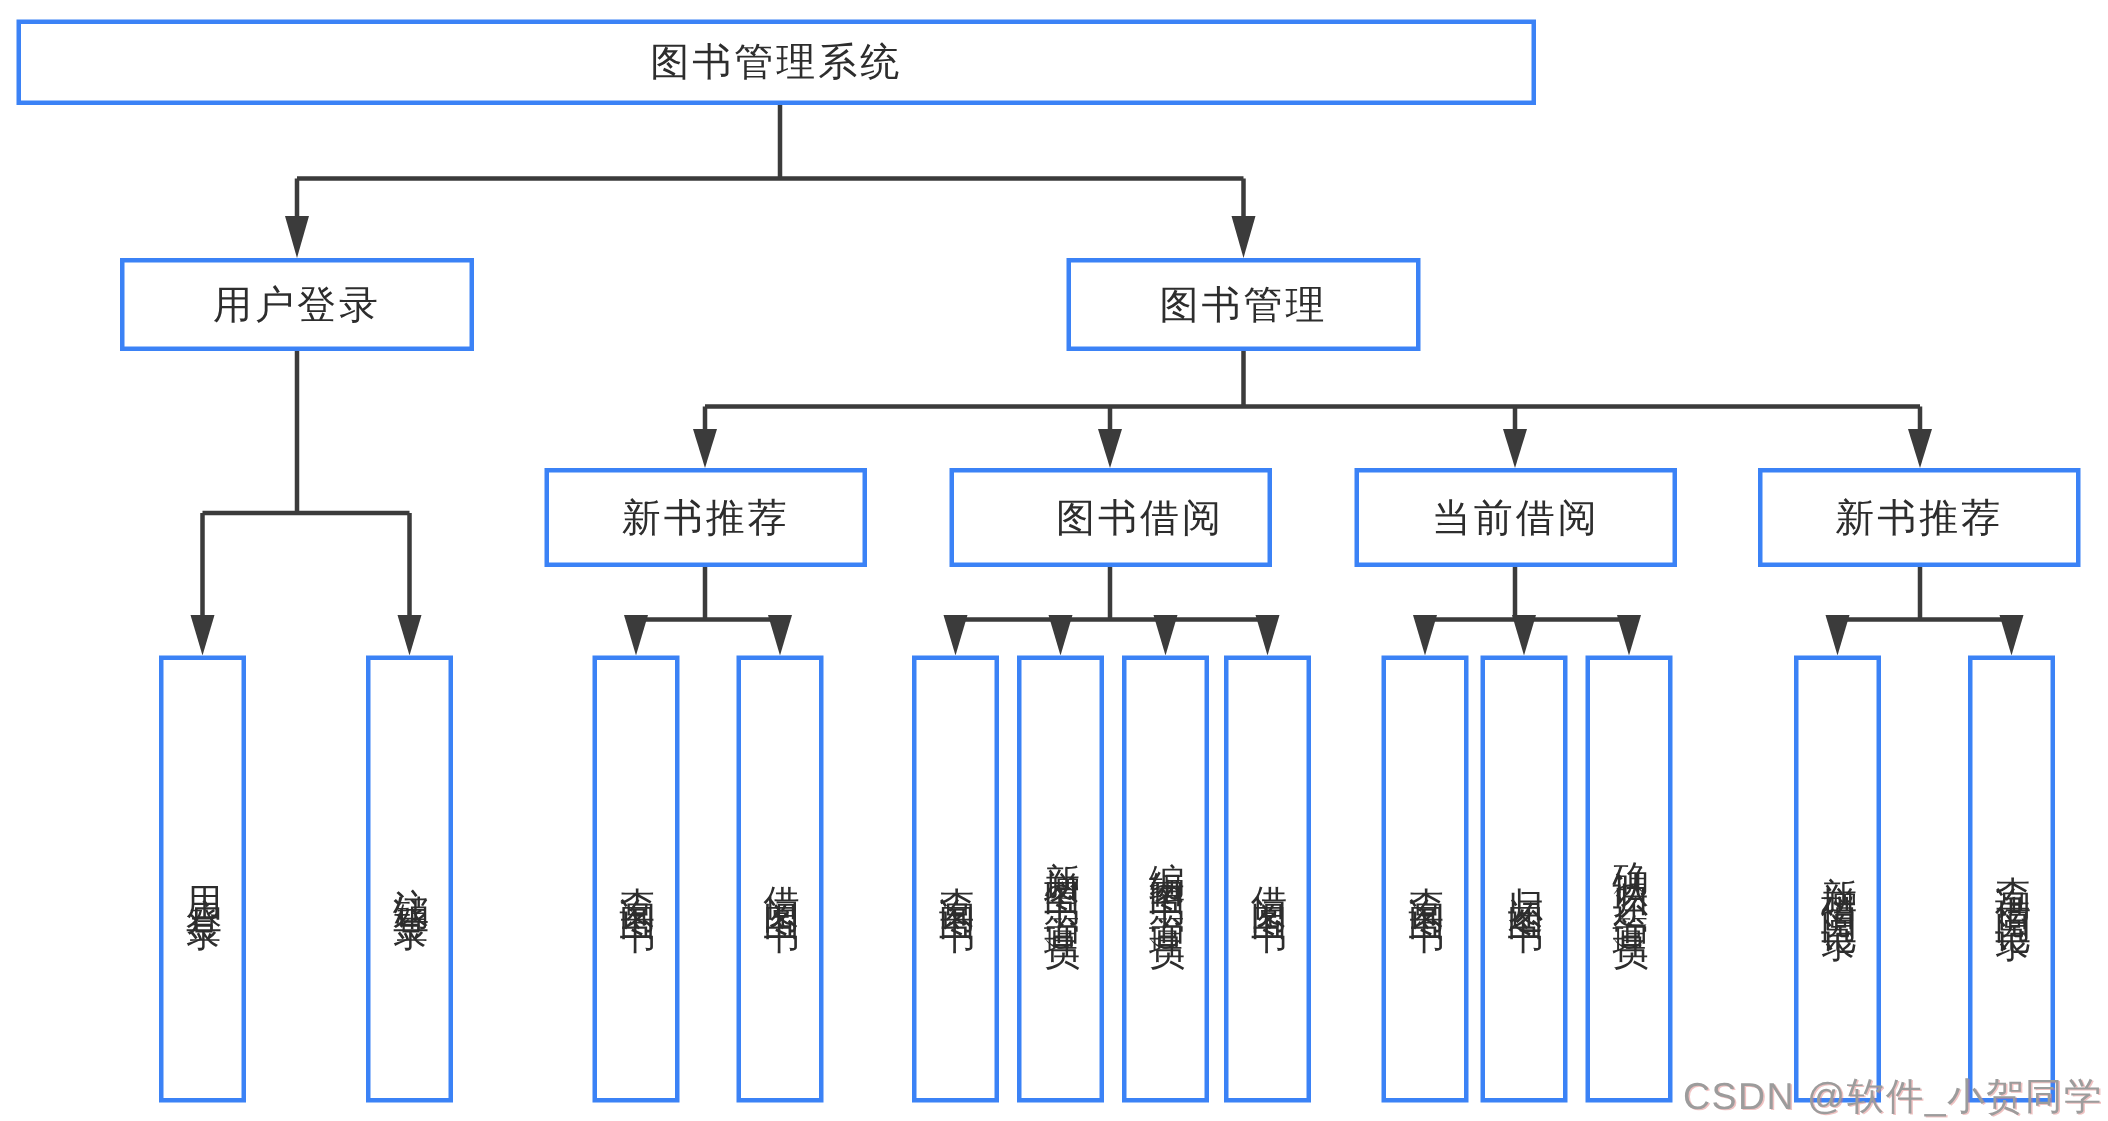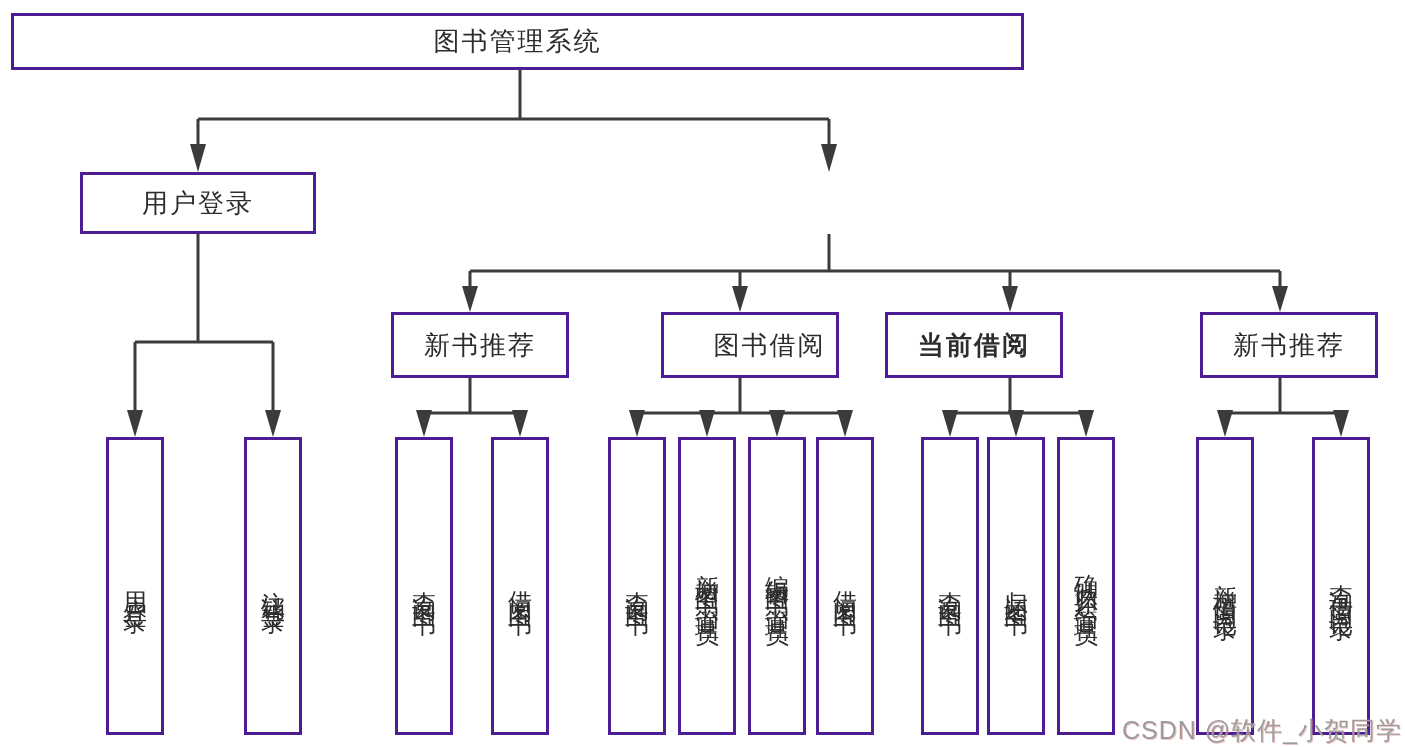--- a/index.html
+++ b/index.html
@@ -8,21 +8,21 @@
     width: 1405px;
     height: 747px;
     background: #ffffff;
     font-family: "Liberation Sans", sans-serif;
     overflow: hidden;
   }
   svg.wires { position: absolute; left: 0; top: 0; width: 1405px; height: 747px; }
   .box {
     position: absolute;
     box-sizing: border-box;
-    border: 3px solid #4c1d95;
+    border: 3px solid #3b82f6;
     background: #ffffff;
     display: flex;
     align-items: center;
     justify-content: center;
   }
   .h-label {
     color: #2d2d2d;
     font-size: 26px;
     letter-spacing: 2px;
     white-space: nowrap;
@@ -31,21 +31,21 @@
     writing-mode: vertical-rl;
     text-orientation: mixed;
     color: #2d2d2d;
     font-size: 24px;
     letter-spacing: 7px;
     line-height: 1;
     white-space: nowrap;
   }
   .root   { left: 11px;  top: 13px;  width: 1013px; height: 57px; }
   .lvl2   { top: 172px; width: 236px; height: 62px; }
-  .lvl3   { top: 312px; width: 178px; height: 66px; margin-left: 28px; }
+  .lvl3   { top: 312px; width: 215px; height: 66px; }
   .leaf   { top: 437px; width: 58px;  height: 298px; }
   .watermark {
     position: absolute;
     top: 714px;
     right: 3px;
     font-size: 25px;
     letter-spacing: 1px;
     color: #9c9c9c;
     text-shadow: 1px 1px 0 rgba(222, 120, 120, 0.45);
     white-space: nowrap;
@@ -103,28 +103,31 @@
     </g>
   </svg>
 
   <div class="box root">
     <span class="h-label">图书管理系统</span>
   </div>
 
   <div class="box lvl2" style="left:80px;">
     <span class="h-label">用户登录</span>
   </div>
+  <div class="box lvl2" style="left:711px;">
+    <span class="h-label">图书管理</span>
+  </div>
 
   <div class="box lvl3" style="left:363px;">
     <span class="h-label">新书推荐</span>
   </div>
   <div class="box lvl3" style="left:633px;padding-left:39px;">
     <span class="h-label">图书借阅</span>
   </div>
-  <div class="box lvl3" style="left:857px;font-weight:bold;">
+  <div class="box lvl3" style="left:903px;">
     <span class="h-label">当前借阅</span>
   </div>
   <div class="box lvl3" style="left:1172px;">
     <span class="h-label">新书推荐</span>
   </div>
 
   <div class="box leaf" style="left:106px;">
     <span class="v-label">用户登录</span>
   </div>
   <div class="box leaf" style="left:244px;">

